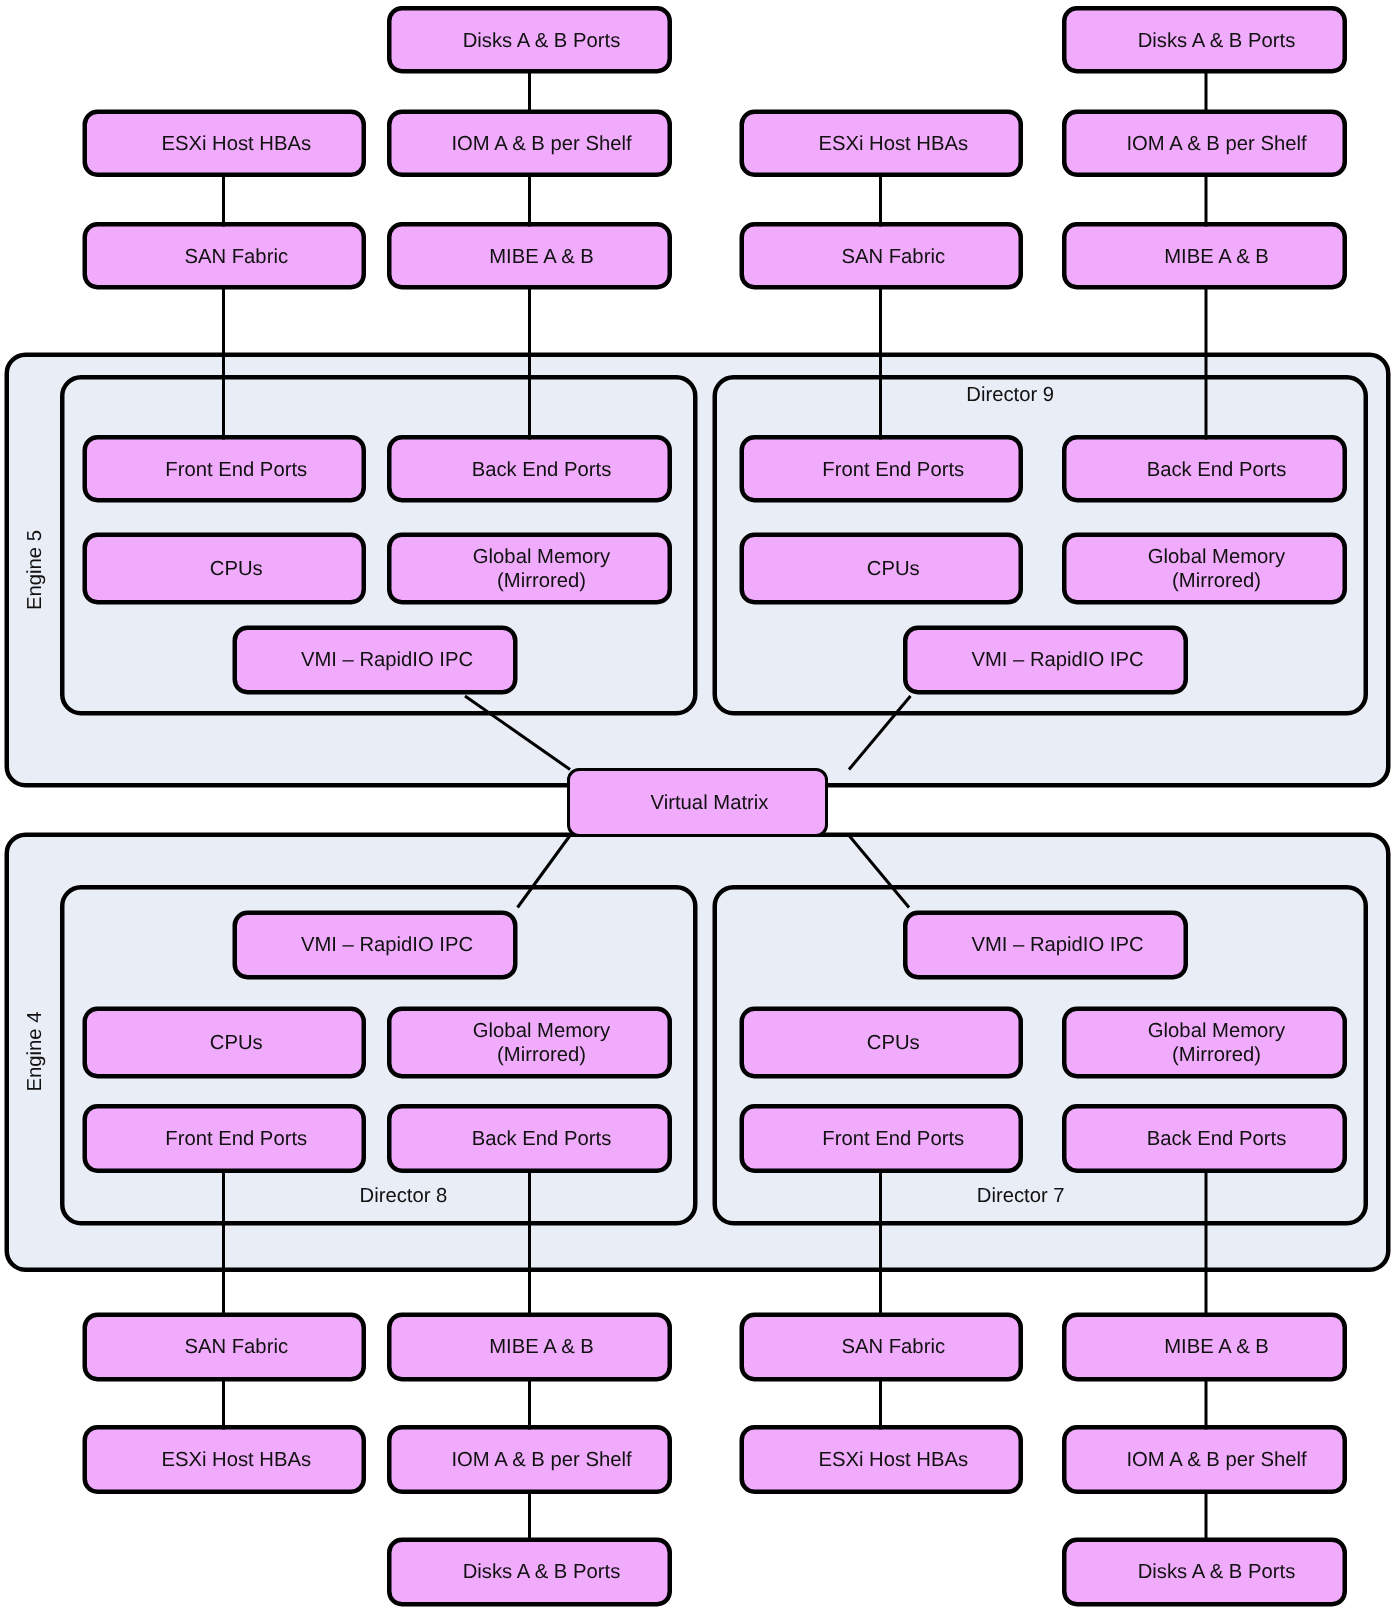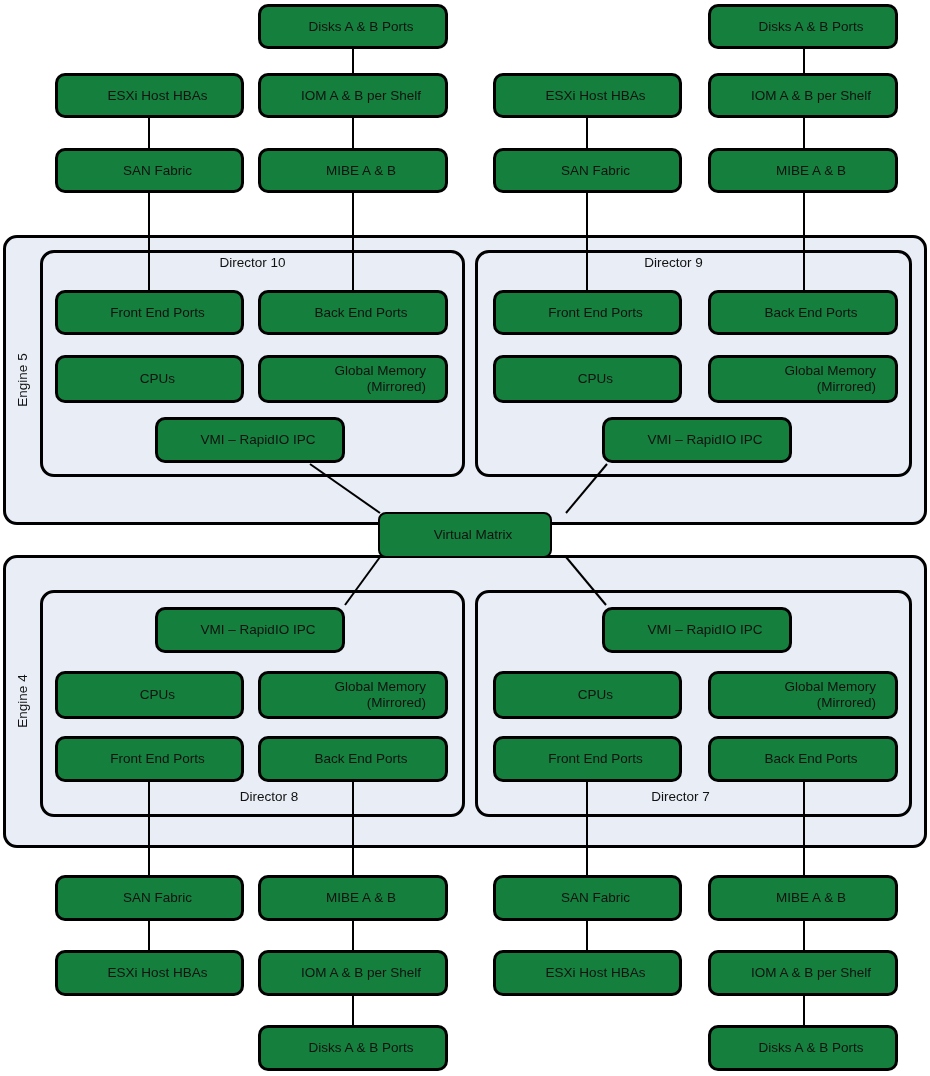--- a/index.html
+++ b/index.html
@@ -1,22 +1,22 @@
 <!DOCTYPE html>
 <html><head>
 <meta charset="utf-8">
 <style>
   html,body{margin:0;padding:0;background:#ffffff;}
   .canvas{position:relative;width:930px;height:1076px;background:#ffffff;
     font-family:"Liberation Sans", sans-serif;color:#111;}
-  .node{position:absolute;background:#15803d;border:3px solid #000;border-radius:10px;
+  .node{position:absolute;background:#f0abfc;border:3px solid #000;border-radius:10px;
     box-sizing:border-box;display:flex;align-items:center;justify-content:center;
     text-align:center;font-size:13.5px;line-height:16px;padding-left:16px;}
   .node .lbl{display:inline-block;max-width:160px;}
-  .node .lbl.narrow{max-width:130px;text-align:right;}
+  .node .lbl.narrow{max-width:130px;}
   .engine{position:absolute;background:#e8edf6;border:3px solid #000;border-radius:14px;
     box-sizing:border-box;}
   .director{position:absolute;border:3px solid #000;border-radius:14px;background:transparent;
     box-sizing:border-box;}
   .vmatrix{border-width:2px;border-radius:8px;z-index:5;}
   .title{position:absolute;font-size:13.5px;text-align:center;z-index:2;}
   .engine-label{position:absolute;width:160px;height:20px;line-height:20px;text-align:center;
     font-size:13.5px;transform:rotate(-90deg);z-index:2;}
   .wires{position:absolute;left:0;top:0;z-index:6;pointer-events:none;}
 </style>
@@ -29,21 +29,20 @@
   <div class="engine" style="left:3px;top:555px;width:924px;height:293px"></div>
 
   <div class="engine-label" style="left:-57px;top:370px">Engine 5</div>
   <div class="engine-label" style="left:-57px;top:691px">Engine 4</div>
 
   <div class="director" style="left:40px;top:250px;width:425px;height:227px"></div>
   <div class="director" style="left:475px;top:250px;width:437px;height:227px"></div>
   <div class="director" style="left:40px;top:590px;width:425px;height:227px"></div>
   <div class="director" style="left:475px;top:590px;width:437px;height:227px"></div>
 
-  <div class="title" style="left:40px;top:255px;width:425px">Director 10</div>
   <div class="title" style="left:475px;top:255px;width:397px">Director 9</div>
   <div class="title" style="left:40px;top:789px;width:458px">Director 8</div>
   <div class="title" style="left:462px;top:789px;width:437px">Director 7</div>
 
   <div class="node" style="left:258px;top:4px;width:190px;height:45px">
     <span class="lbl">Disks A &amp; B Ports</span>
     </div>
   <div class="node" style="left:708px;top:4px;width:190px;height:45px">
     <span class="lbl">Disks A &amp; B Ports</span>
     </div>

